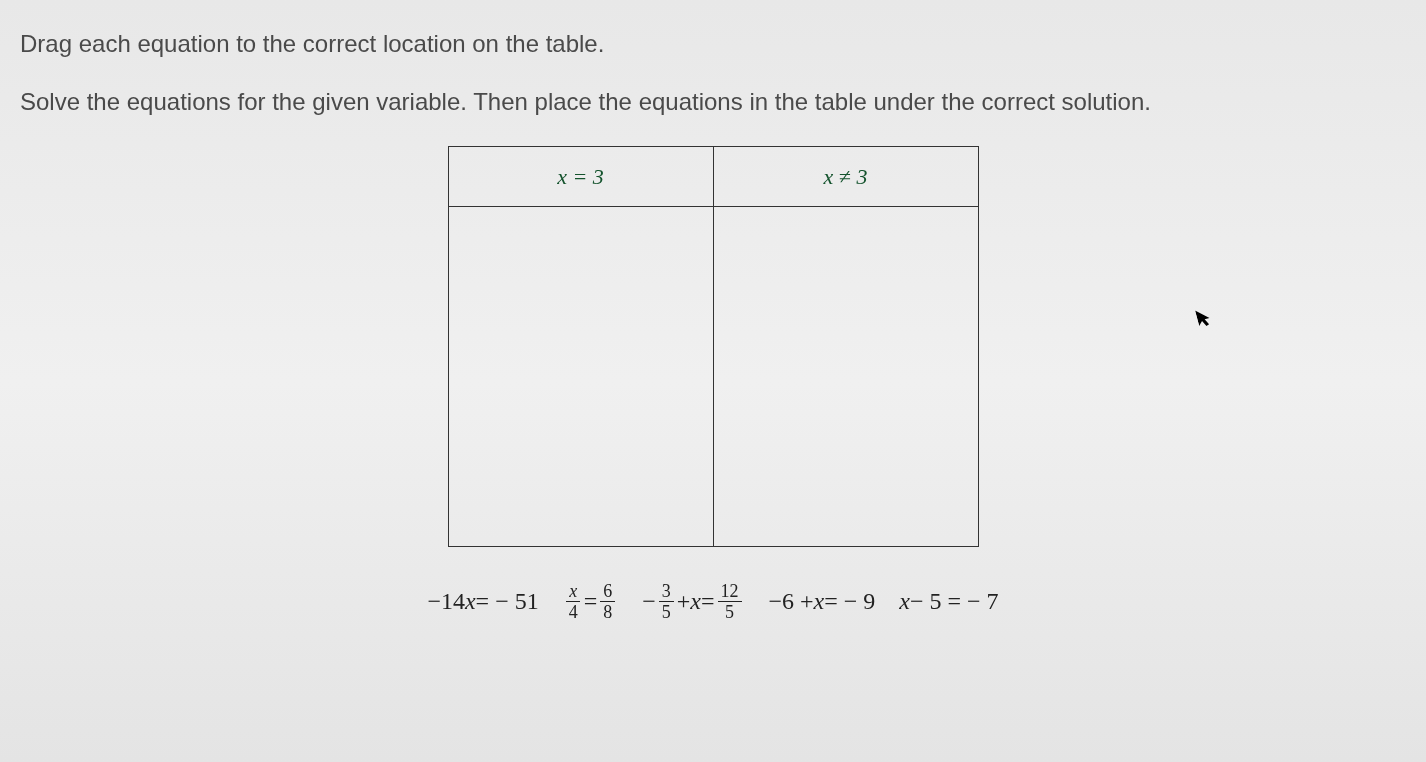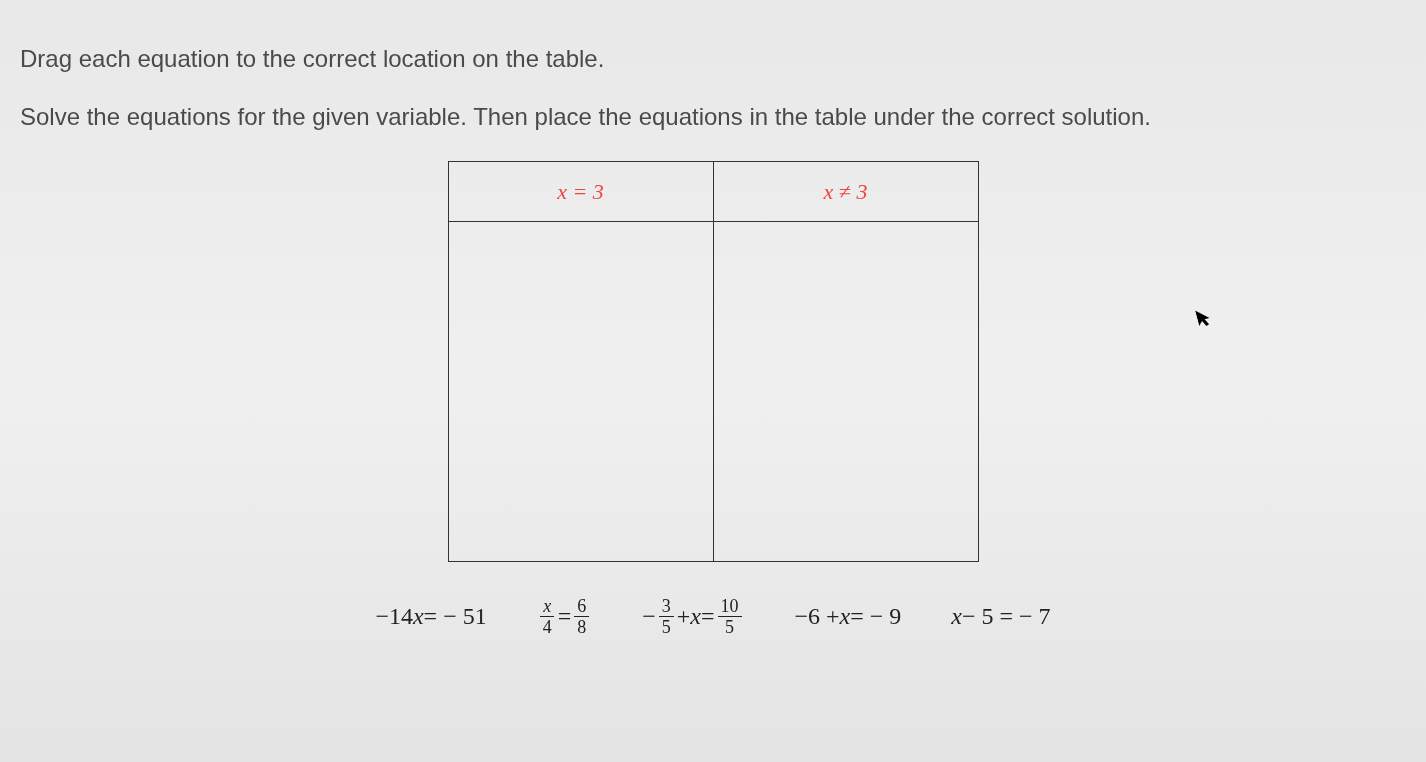--- a/index.html
+++ b/index.html
@@ -9,21 +9,21 @@
     }
     body {
       font-family: Arial, sans-serif;
       background: linear-gradient(to bottom, #e8e8e8 0%, #f0f0f0 50%, #e4e4e4 100%);
       width: 1426px;
       height: 762px;
       position: relative;
       overflow: hidden;
     }
     .content {
-      padding: 45px 20px;
+      padding: 30px 20px;
     }
     .instruction-line-1 {
       font-size: 24px;
       color: #4a4a4a;
       margin-bottom: 30px;
       font-weight: 400;
     }
     .instruction-line-2 {
       font-size: 24px;
       color: #4a4a4a;
@@ -39,36 +39,36 @@
       border-collapse: collapse;
       border: 1px solid #333;
     }
     .drop-table th {
       border: 1px solid #333;
       padding: 15px 20px;
       width: 265px;
       height: 60px;
       font-weight: normal;
       font-size: 22px;
-      color: #ef4444;
+      color: #14532d;
       font-style: italic;
       font-family: 'Times New Roman', serif;
       text-align: center;
       margin-left: 14px;
     }
     .drop-table td {
       border: 1px solid #333;
       width: 265px;
       height: 340px;
       vertical-align: top;
     }
     .equations-row {
       display: flex;
       justify-content: center;
-      gap: 50px;
+      gap: 24px;
       margin-top: 35px;
       padding: 0 20px;
     }
     .equation-item {
       font-family: 'Times New Roman', serif;
       font-size: 24px;
       color: #222;
       cursor: move;
       white-space: nowrap;
       display: flex;
@@ -152,21 +152,21 @@
     <div class="equation-item">
       <span>−</span>
       <span class="frac">
         <span class="num">3</span>
         <span class="den">5</span>
       </span>
       <span> + </span>
       <span class="var">x</span>
       <span> = </span>
       <span class="frac">
-        <span class="num">10</span>
+        <span class="num">12</span>
         <span class="den">5</span>
       </span>
     </div>
 
     <div class="equation-item">
       <span>−6 + </span>
         <span class="var">x</span>
         <span> = − 9</span>
     </div>
 

